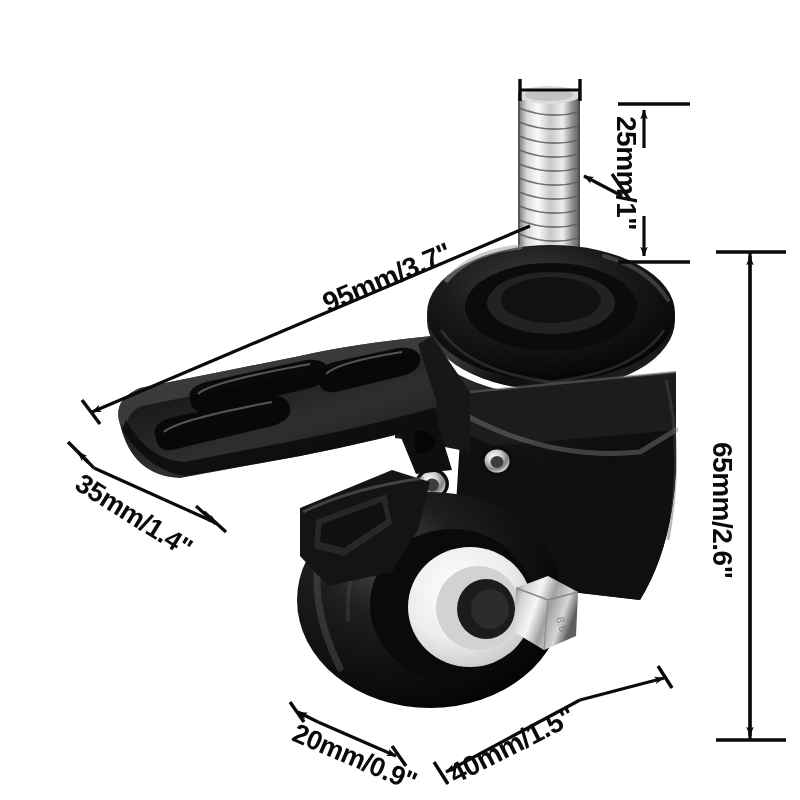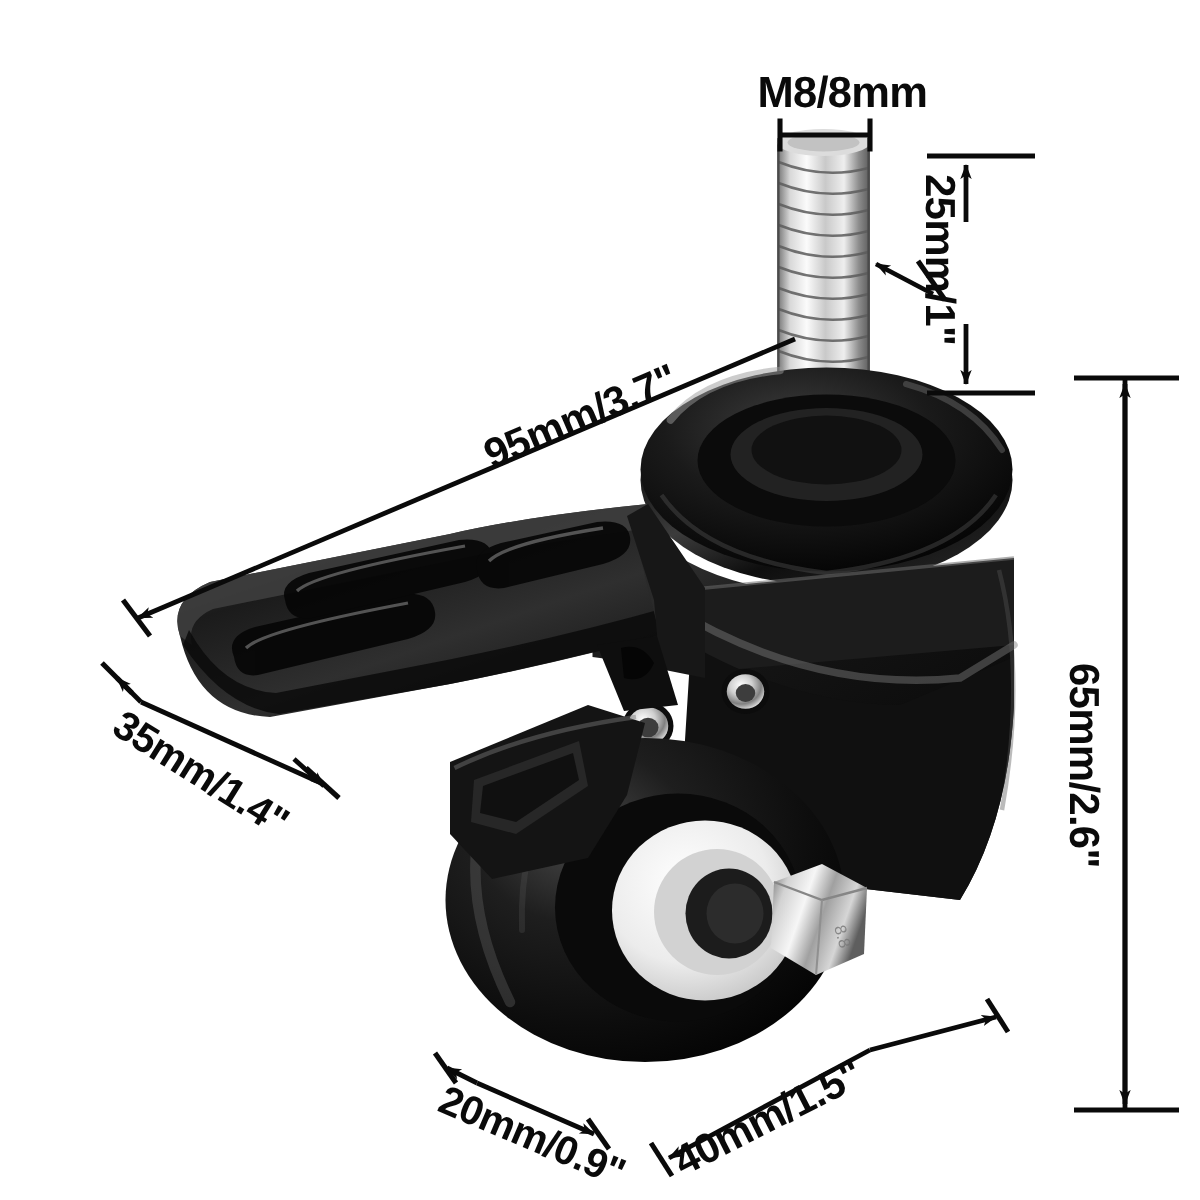--- a/index.html
+++ b/index.html
@@ -282,21 +282,20 @@
 
       <g>
         <line x1="580" y1="700" x2="664" y2="678" marker-end="url(#ah)"></line>
         <line x1="658" y1="666" x2="672" y2="688" stroke-width="3.4"></line>
         <line x1="580" y1="700" x2="446" y2="772" marker-end="url(#ah)"></line>
         <line x1="434" y1="762" x2="448" y2="784" stroke-width="3.4"></line>
       </g>
     </g>
   </svg>
 
-  <div class="dim-label" style="left:505px; top:46px; font-size:29px;">M8/8mm</div>
 
   <div class="dim-label" style="left:642px; top:116px; font-size:28px; transform:rotate(90deg);">25mm/1"</div>
 
   <div class="dim-label" style="left:318px; top:290px; font-size:28px; transform:rotate(-23deg);">95mm/3.7"</div>
 
   <div class="dim-label" style="left:86px; top:468px; font-size:27px; transform:rotate(32deg);">35mm/1.4"</div>
 
   <div class="dim-label" style="left:738px; top:442px; font-size:28px; transform:rotate(90deg);">65mm/2.6"</div>
 
   <div class="dim-label" style="left:300px; top:718px; font-size:27px; transform:rotate(23deg);">20mm/0.9"</div>

